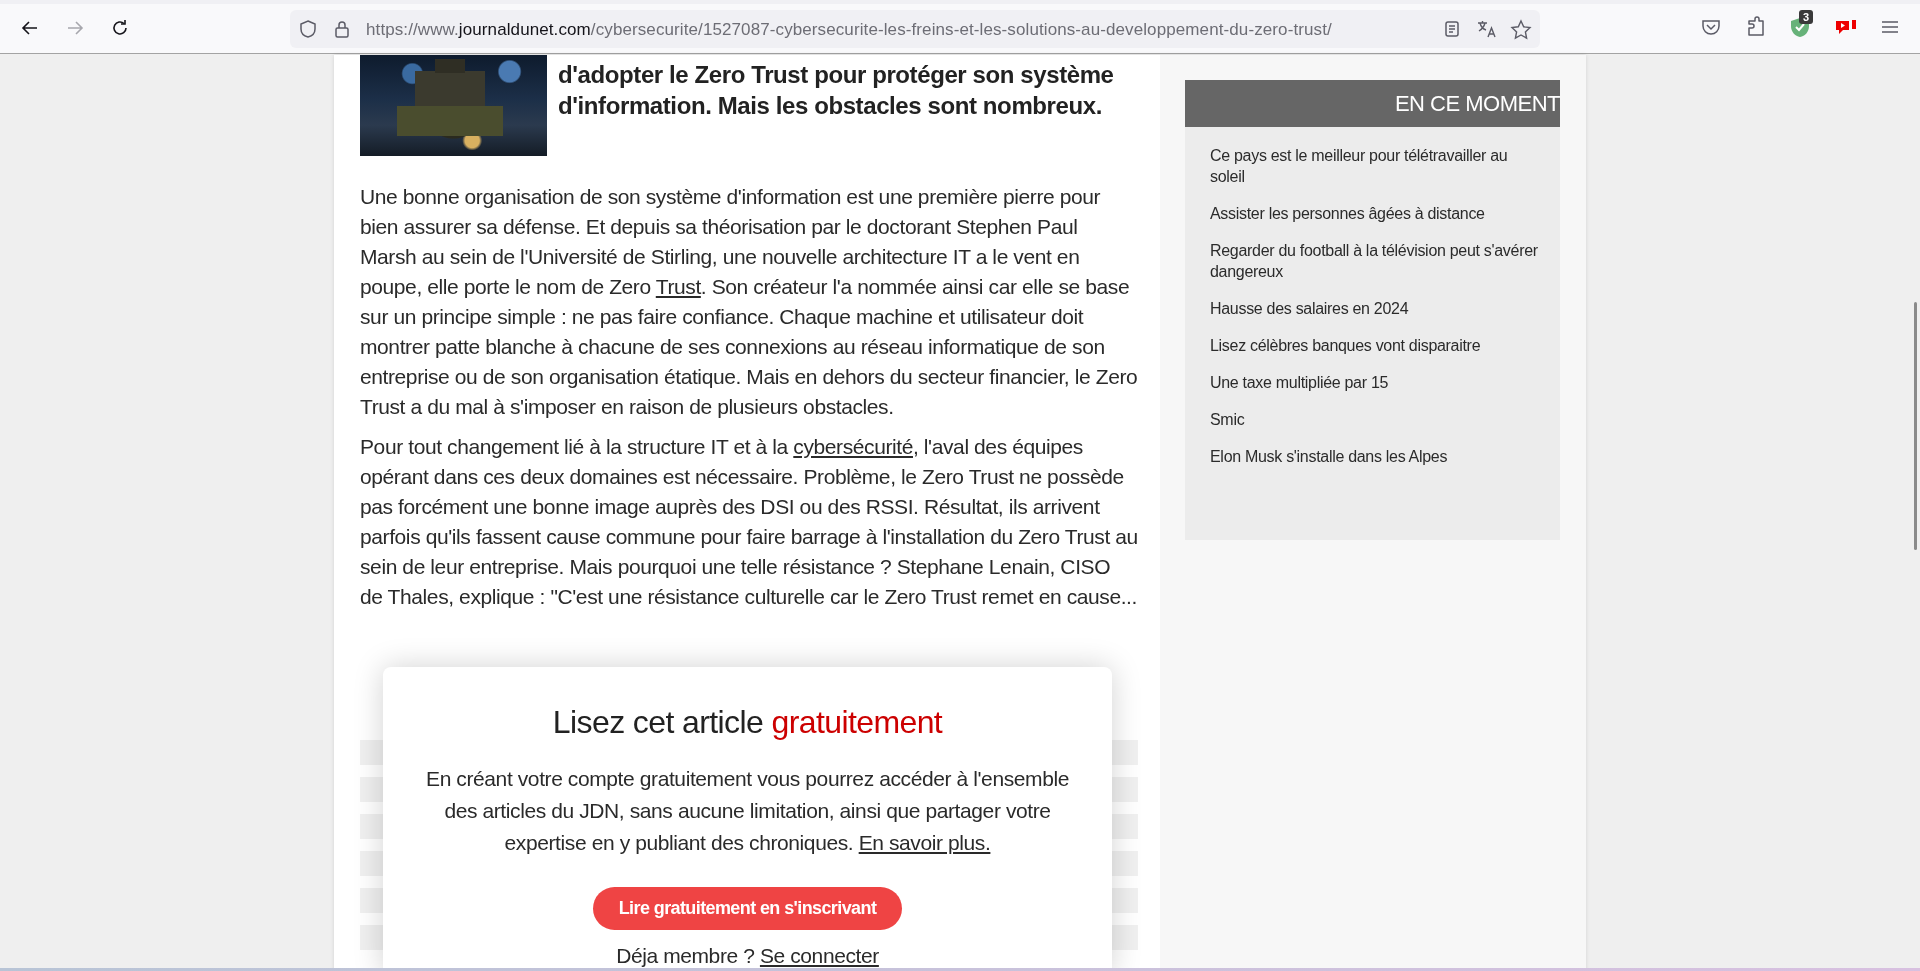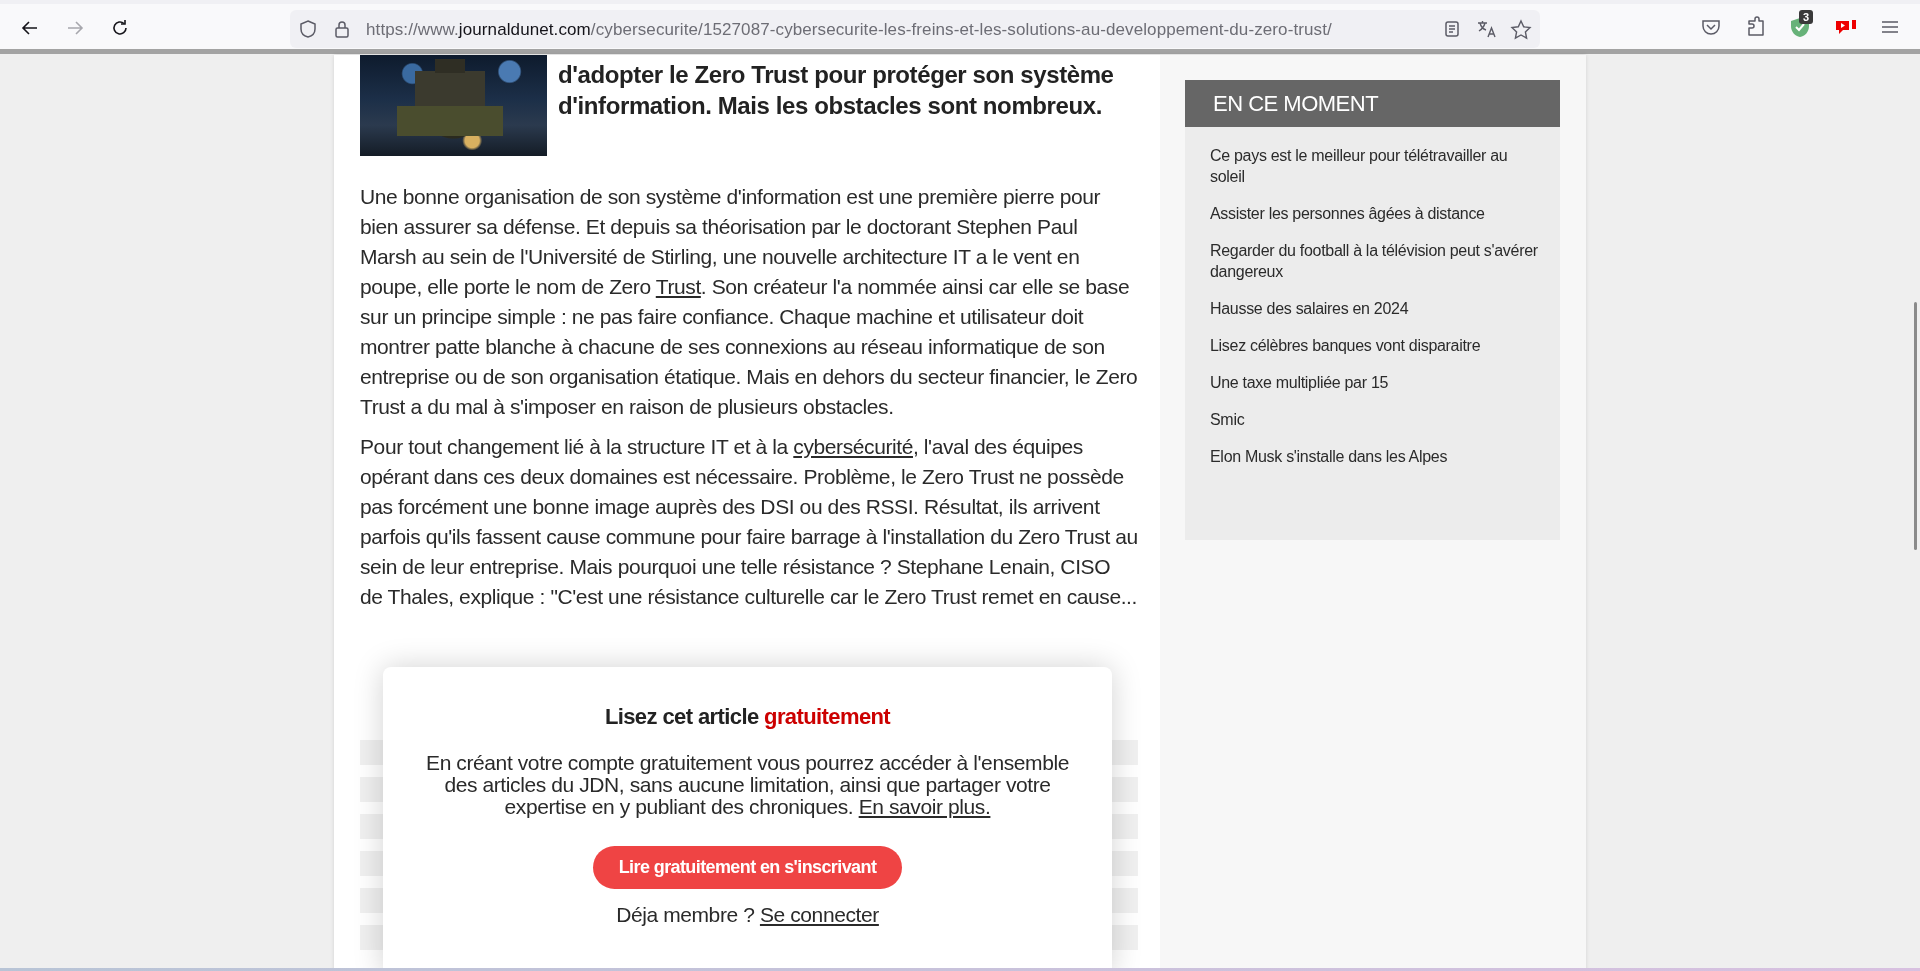--- a/index.html
+++ b/index.html
@@ -1,19 +1,19 @@
 <!DOCTYPE html>
 <html><head>
 <meta charset="utf-8">
 <style>
   * { box-sizing: border-box; margin: 0; padding: 0; }
   html, body { width: 1920px; height: 971px; overflow: hidden; background: #efefef; font-family: "Liberation Sans", sans-serif; }
 
   
-  .toolbar { position: absolute; left: 0; top: 0; width: 1920px; height: 54px; background: #f9f9fb; border-bottom: 5px solid #a3a3a3; }
+  .toolbar { position: absolute; left: 0; top: 0; width: 1920px; height: 54px; background: #f9f9fb; border-bottom: 1px solid #a3a3a3; }
   .topstrip { position: absolute; left: 0; top: 0; width: 1920px; height: 4px; background: #f0f0f4; }
   .nav-btn { position: absolute; top: 13px; width: 30px; height: 30px; display: flex; align-items: center; justify-content: center; color: #15141a; font-size: 22px; }
   .nav-btn.disabled { color: #a7a7ad; }
   .urlbar { position: absolute; left: 290px; top: 10px; width: 1250px; height: 38px; background: #f0f0f4; border-radius: 6px; }
   .url-icon { position: absolute; top: 9px; width: 20px; height: 20px; color: #5b5b66; }
   .url-text { position: absolute; left: 76px; top: 10px; font-size: 17px; color: #6d6d75; white-space: nowrap; letter-spacing: 0.1px; }
   .url-text .host { color: #15141a; }
   .tb-icon { position: absolute; top: 15px; width: 24px; height: 24px; color: #5b5b66; display: flex; align-items: center; justify-content: center; }
 
   
@@ -36,29 +36,29 @@
   .body { position: absolute; left: 26px; top: 127px; width: 778px; font-size: 21px; line-height: 30px; color: #2a2a2a; letter-spacing: -0.4px; }
   .body p { margin-bottom: 10px; }
   .body a { color: #2a2a2a; text-decoration: underline; }
   .body h2 { font-size: 23px; font-weight: bold; color: #2a2a2a; margin: 3px 0 10px 0; line-height: 30px; letter-spacing: -0.4px; }
 
   .blur-rows { position: absolute; left: 26px; top: 685px; width: 778px; }
   .blur-row { height: 25px; background: #ececec; margin-bottom: 12px; opacity: 0.8; }
 
   
   .sidebar { position: absolute; left: 851px; top: 25px; width: 375px; height: 460px; background: #ececec; }
-  .sidebar-head { height: 47px; background: #666666; color: #ffffff; font-size: 22px; padding: 11px 0 0 28px; letter-spacing: -0.5px; }
+  .sidebar-head { height: 47px; background: #666666; color: #ffffff; font-size: 22px; padding: 11px 0 0 28px; letter-spacing: -0.5px; text-align: right; }
   .sidebar-list { list-style: none; padding: 18px 20px 0 25px; }
   .sidebar-list li { font-size: 16px; line-height: 21px; color: #2b2b2b; margin-bottom: 16px; letter-spacing: -0.3px; }
 
   
   .modal { position: absolute; left: 383px; top: 667px; width: 729px; height: 310px; background: #ffffff; border-radius: 8px; box-shadow: 0 0 30px rgba(0,0,0,0.18); text-align: center; }
-  .modal-title { margin-top: 37px; font-size: 22px; font-weight: bold; color: #222; letter-spacing: -0.6px; }
+  .modal-title { margin-top: 37px; font-size: 32px; font-weight: normal; color: #222; letter-spacing: -0.6px; }
   .modal-title .accent { color: #cc0000; }
-  .modal-text { margin: 22px auto 0; width: 680px; font-size: 21px; line-height: 22px; color: #2a2a2a; letter-spacing: -0.4px; }
+  .modal-text { margin: 22px auto 0; width: 680px; font-size: 21px; line-height: 32px; color: #2a2a2a; letter-spacing: -0.4px; }
   .modal-text a { color: #2a2a2a; text-decoration: underline; }
   .modal-btn { display: inline-block; margin-top: 28px; height: 43px; padding: 0 26px; line-height: 43px; background: #ef4444; color: #fff; border-radius: 22px; font-size: 18px; font-weight: bold; letter-spacing: -0.6px; }
   .modal-login { margin-top: 14px; font-size: 21px; color: #2a2a2a; letter-spacing: -0.4px; }
   .modal-login a { color: #2a2a2a; text-decoration: underline; }
 
   .scrollbar { position: absolute; left: 1914px; top: 302px; width: 3px; height: 248px; background: #8a8a8a; border-radius: 2px; }
   .bottom-line { position: absolute; left: 0; top: 968px; width: 1920px; height: 3px; background: linear-gradient(90deg, #b8c4d6, #d8c0e0); }
 
   svg { display: block; }
 </style>

